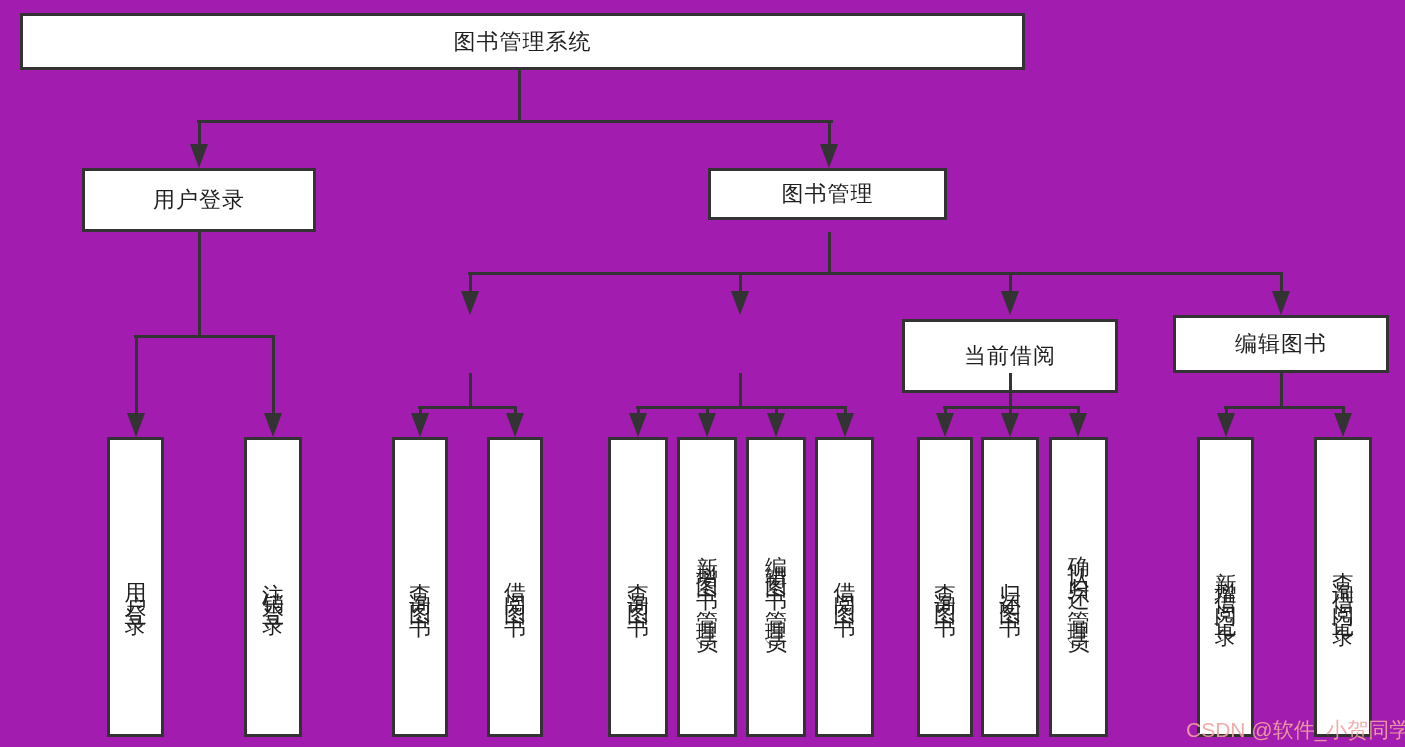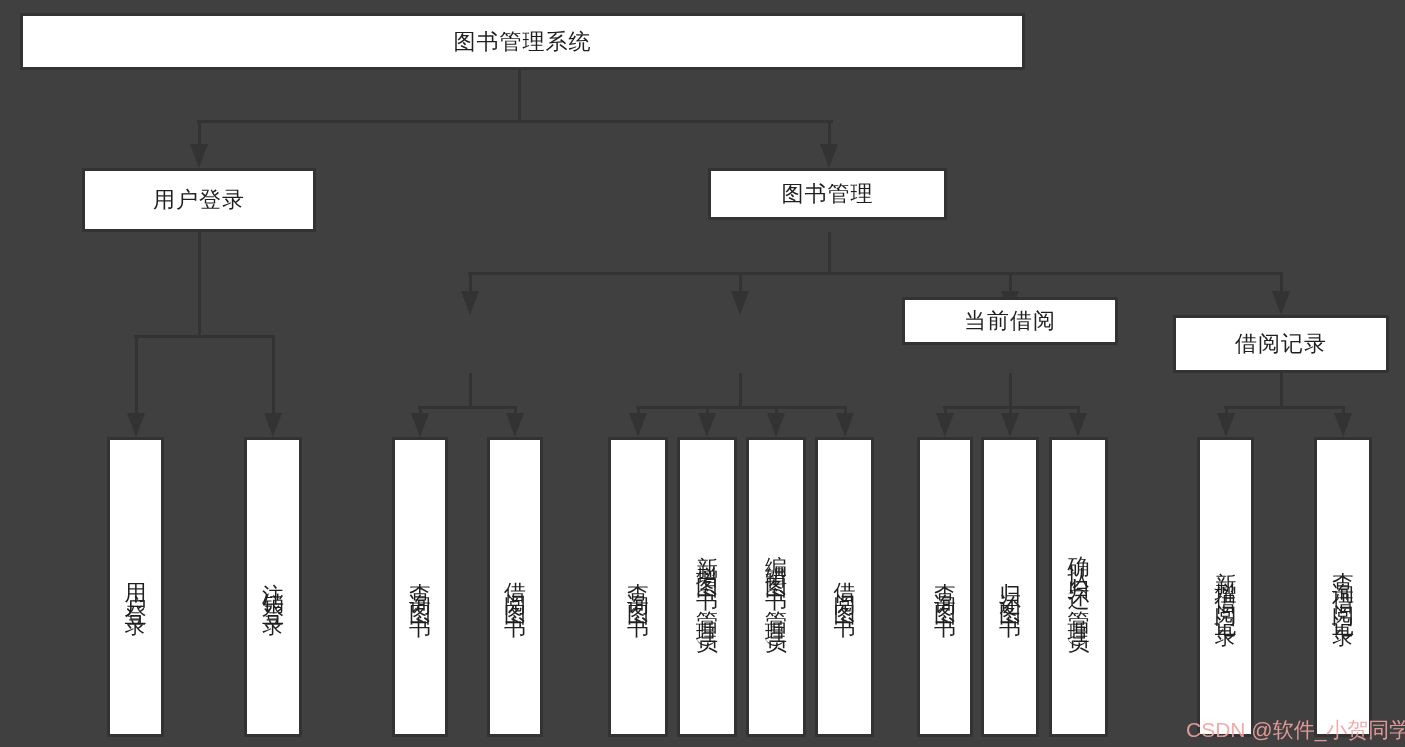--- a/index.html
+++ b/index.html
@@ -1,17 +1,17 @@
 <!DOCTYPE html>
 <html><head>
 <meta charset="utf-8">
 <style>
   html,body{margin:0;padding:0;background:#ffffff;}
   .canvas{
-    position:relative;width:1405px;height:747px;background:#404040;overflow:hidden;
+    position:relative;width:1405px;height:747px;background:#a21caf;overflow:hidden;
     font-family:"Liberation Sans","DejaVu Sans",sans-serif;color:#1f1f1f;
   }
   
   .node{
     position:absolute;box-sizing:border-box;border:3px solid #333333;background:#ffffff;
     display:flex;align-items:center;justify-content:center;
     font-size:22px;letter-spacing:1px;color:#1f1f1f;
   }
   .vnode{
     position:absolute;box-sizing:border-box;border:3px solid #333333;background:#ffffff;
@@ -66,25 +66,25 @@
   <div class="hl" style="left:468px;top:272px;width:815px"></div>
   <div class="vl" style="left:469px;top:272px;height:19px"></div>
   <div class="ar" style="left:461px;top:291px"></div>
   <div class="vl" style="left:739px;top:272px;height:19px"></div>
   <div class="ar" style="left:731px;top:291px"></div>
   <div class="vl" style="left:1009px;top:272px;height:19px"></div>
   <div class="ar" style="left:1001px;top:291px"></div>
   <div class="vl" style="left:1280px;top:272px;height:19px"></div>
   <div class="ar" style="left:1272px;top:291px"></div>
 
-  <div class="node" style="left:902px;top:297px;width:216px;height:48px">
+  <div class="node" style="left:902px;top:319px;width:216px;height:74px">
     <span>当前借阅</span>
   </div>
   <div class="node" style="left:1173px;top:315px;width:216px;height:58px">
-    <span>借阅记录</span>
+    <span>编辑图书</span>
   </div>
 
   <div class="vl" style="left:469px;top:373px;height:33px"></div>
   <div class="hl" style="left:418px;top:406px;width:99px"></div>
   <div class="vl" style="left:419px;top:406px;height:7px"></div>
   <div class="ar" style="left:411px;top:413px"></div>
   <div class="vl" style="left:514px;top:406px;height:7px"></div>
   <div class="ar" style="left:506px;top:413px"></div>
 
   <div class="vl" style="left:739px;top:373px;height:33px"></div>

